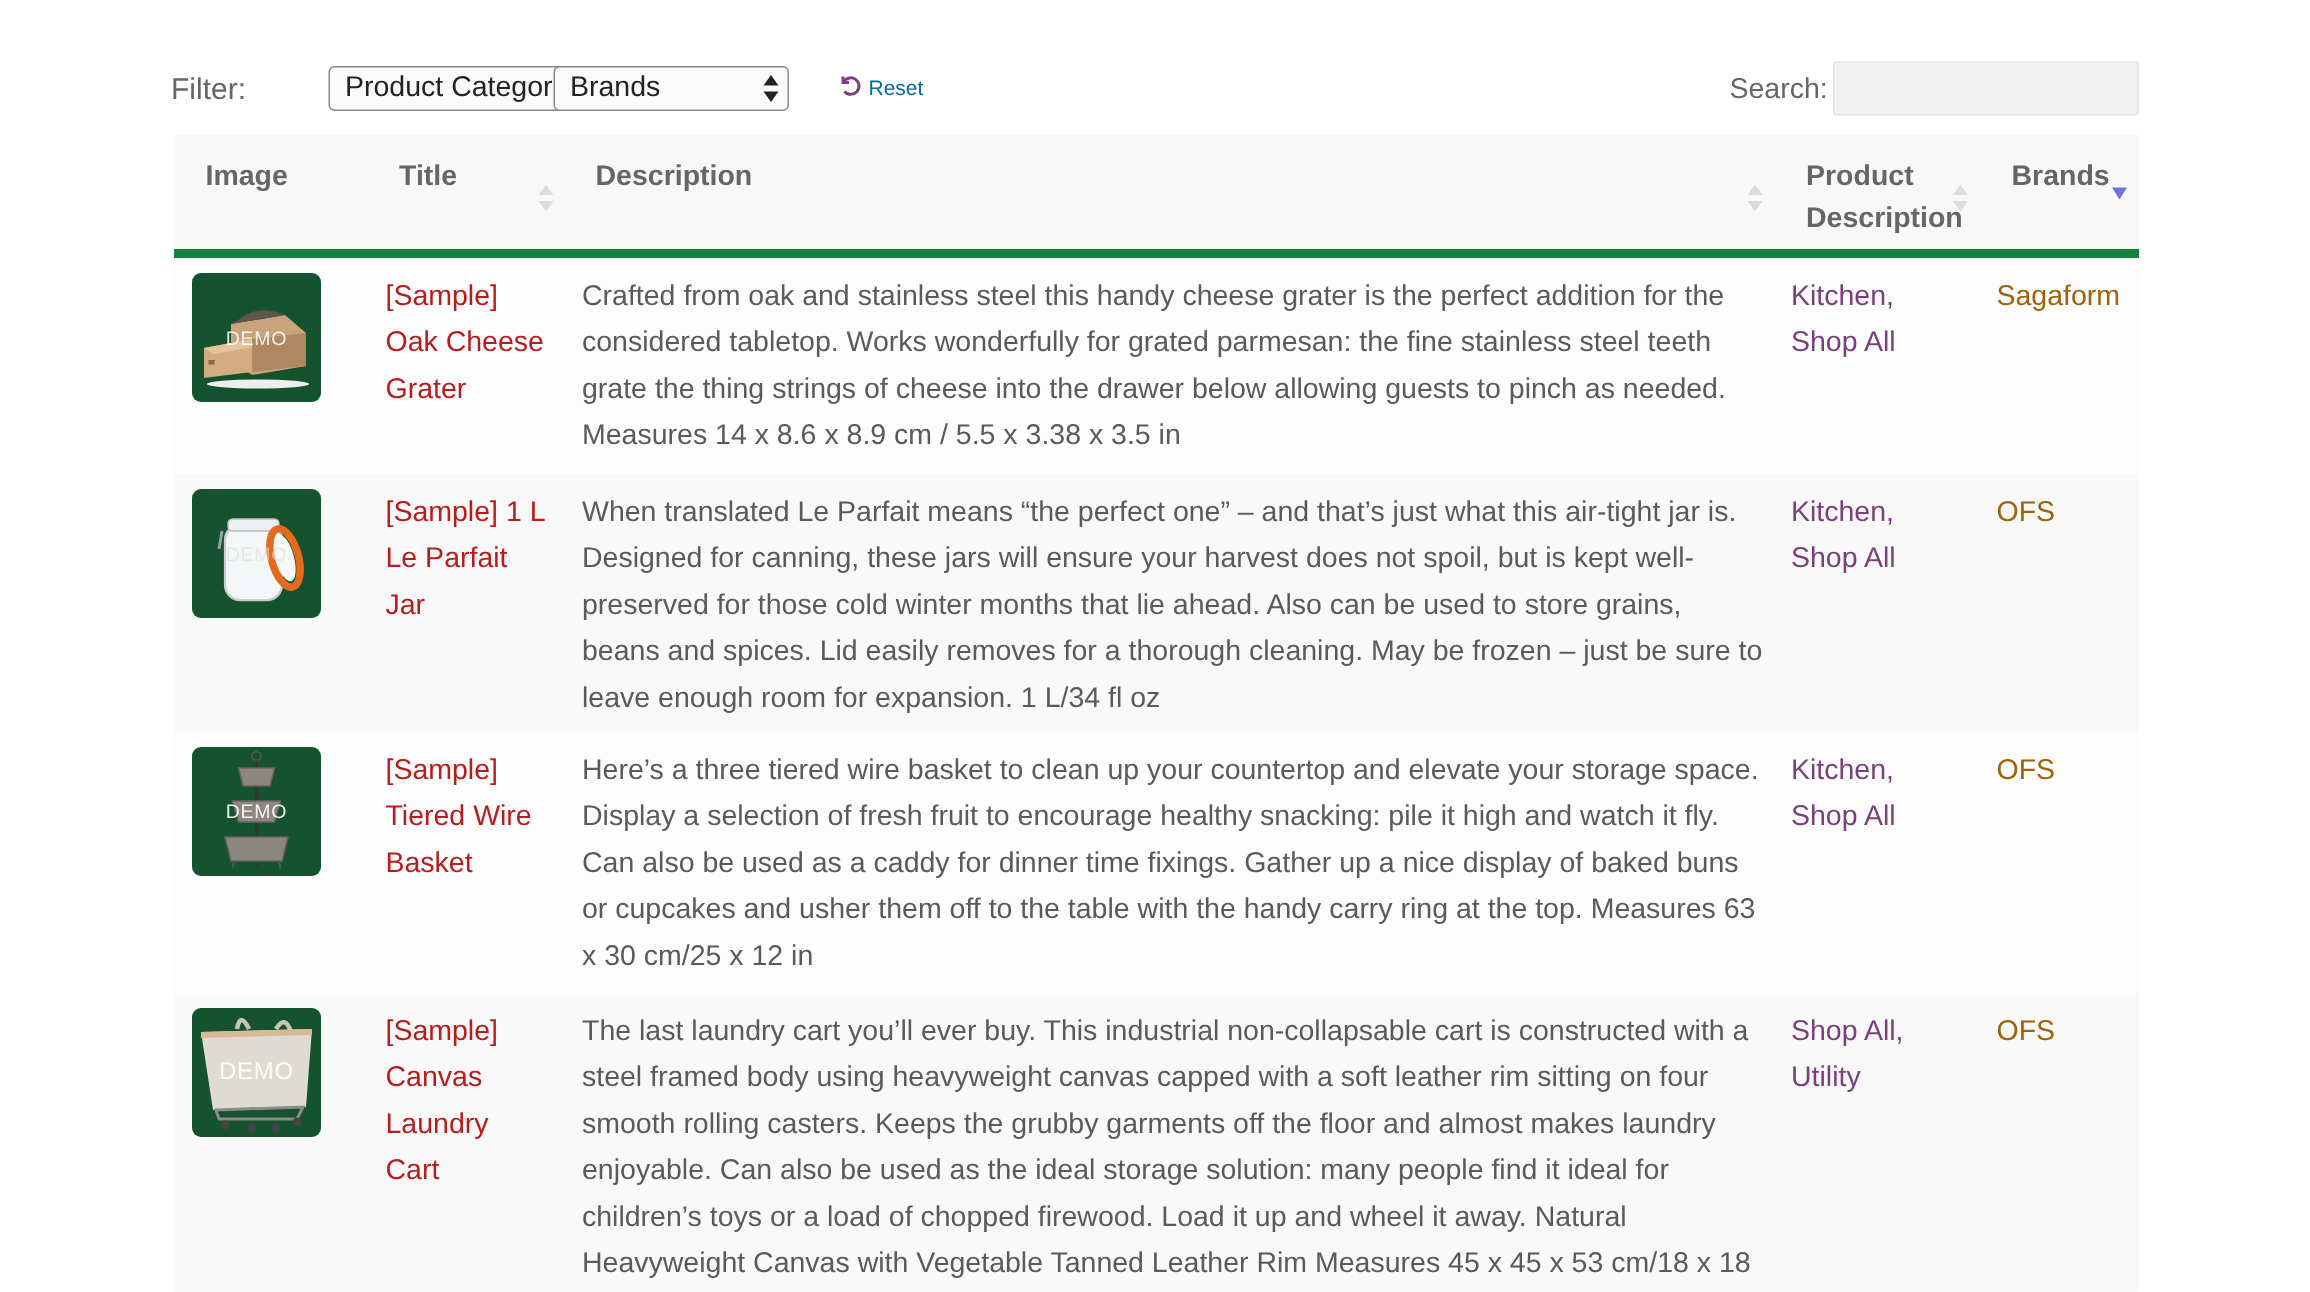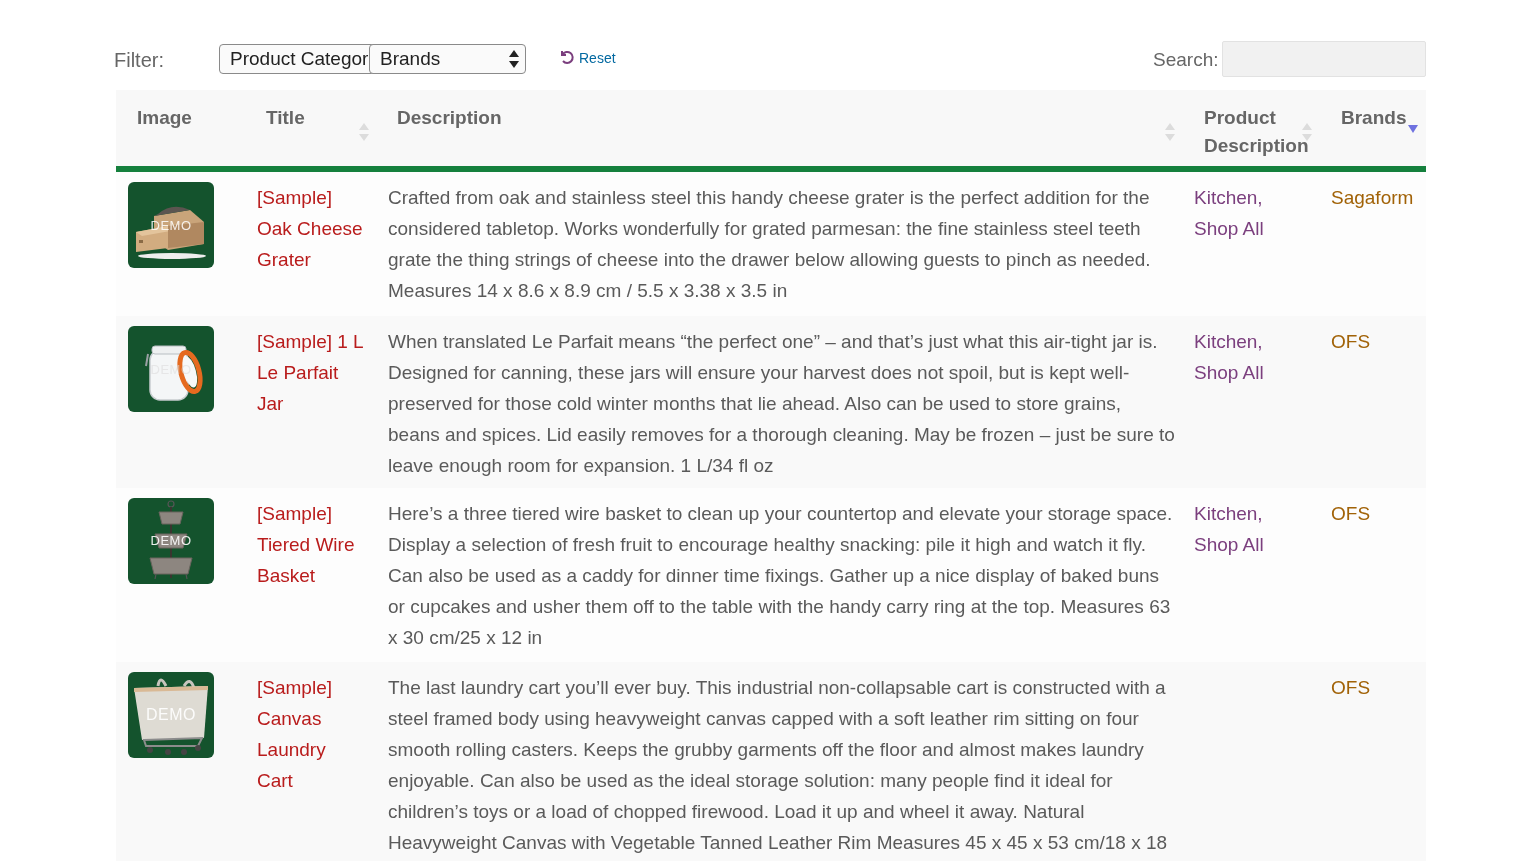--- a/index.html
+++ b/index.html
@@ -206,16 +206,20 @@
       </svg>
       <span class="demo" style="top:34px; font-size:16px; color:rgba(255,255,255,0.9);">DEMO</span>
     </div>
     <a class="cell c-title">
       <div>[Sample]</div>
       <div>Canvas</div>
       <div>Laundry</div>
       <div>Cart</div>
     </a>
     <div class="cell c-desc">The last laundry cart you’ll ever buy. This industrial non-collapsable cart is constructed with a steel framed body using heavyweight canvas capped with a soft leather rim sitting on four smooth rolling casters. Keeps the grubby garments off the floor and almost makes laundry enjoyable. Can also be used as the ideal storage solution: many people find it ideal for children’s toys or a load of chopped firewood. Load it up and wheel it away. Natural Heavyweight Canvas with Vegetable Tanned Leather Rim Measures 45 x 45 x 53 cm/18 x 18 x 21</div>
+    <div class="cell c-cat">
+      <div><a>Shop All,</a></div>
+      <div><a>Utility</a></div>
+    </div>
     <a class="cell c-brand">OFS</a>
   </div>
 
 </div>
 
 </body></html>

